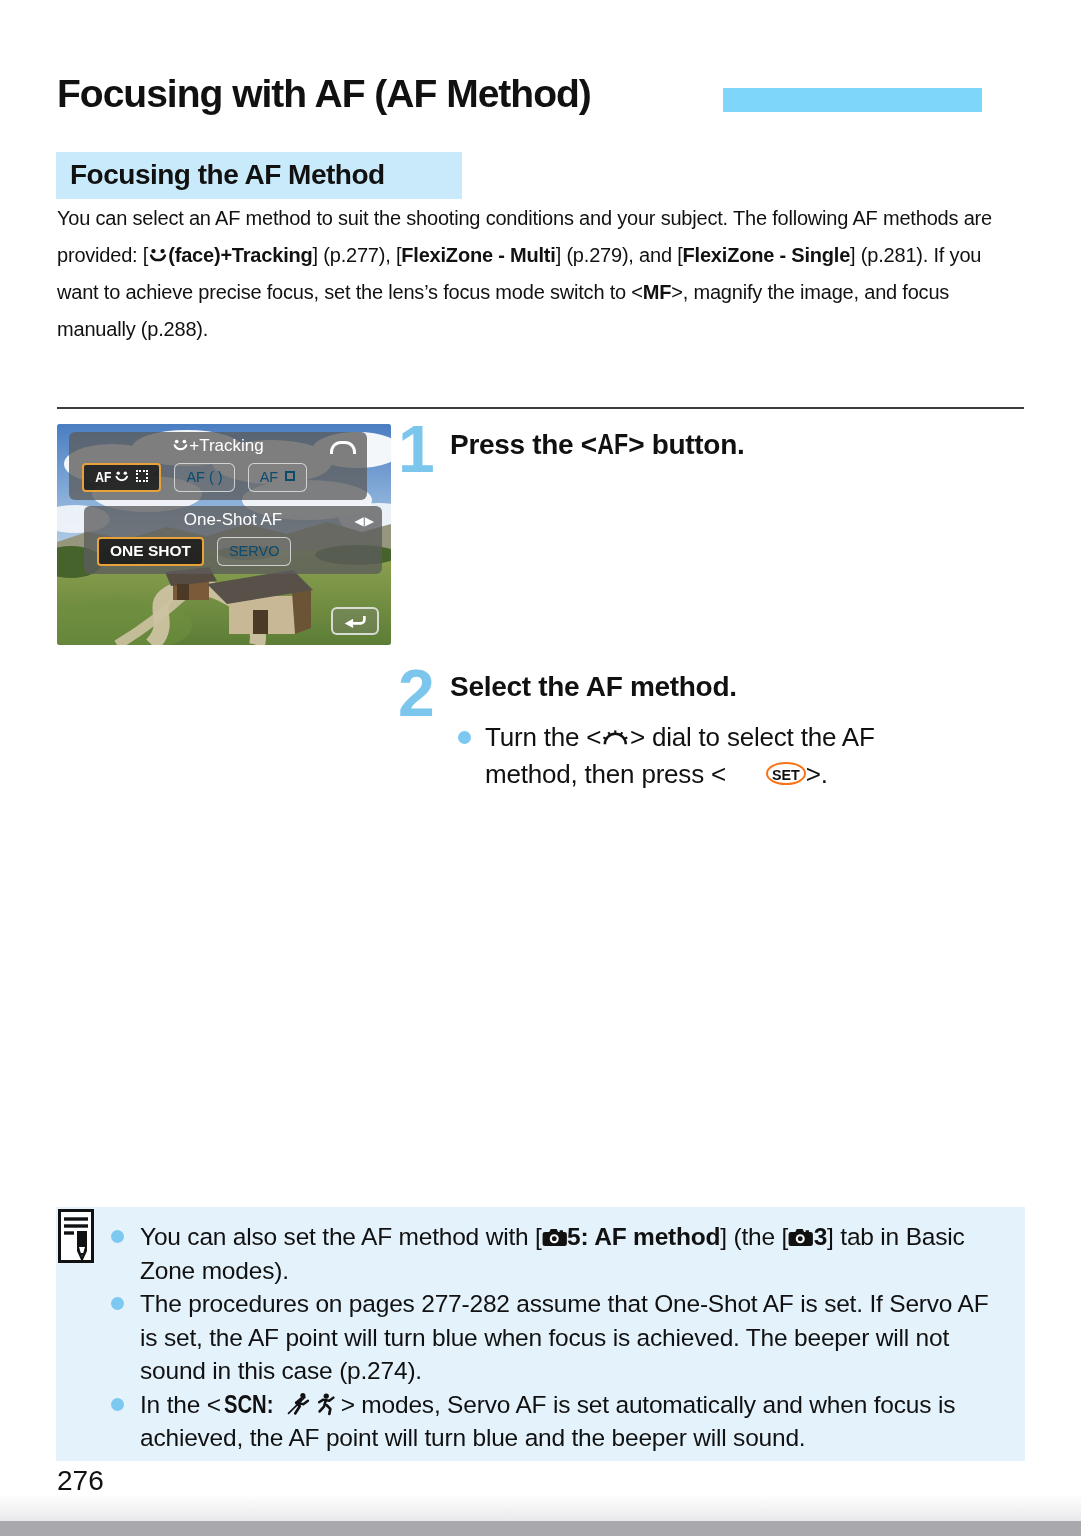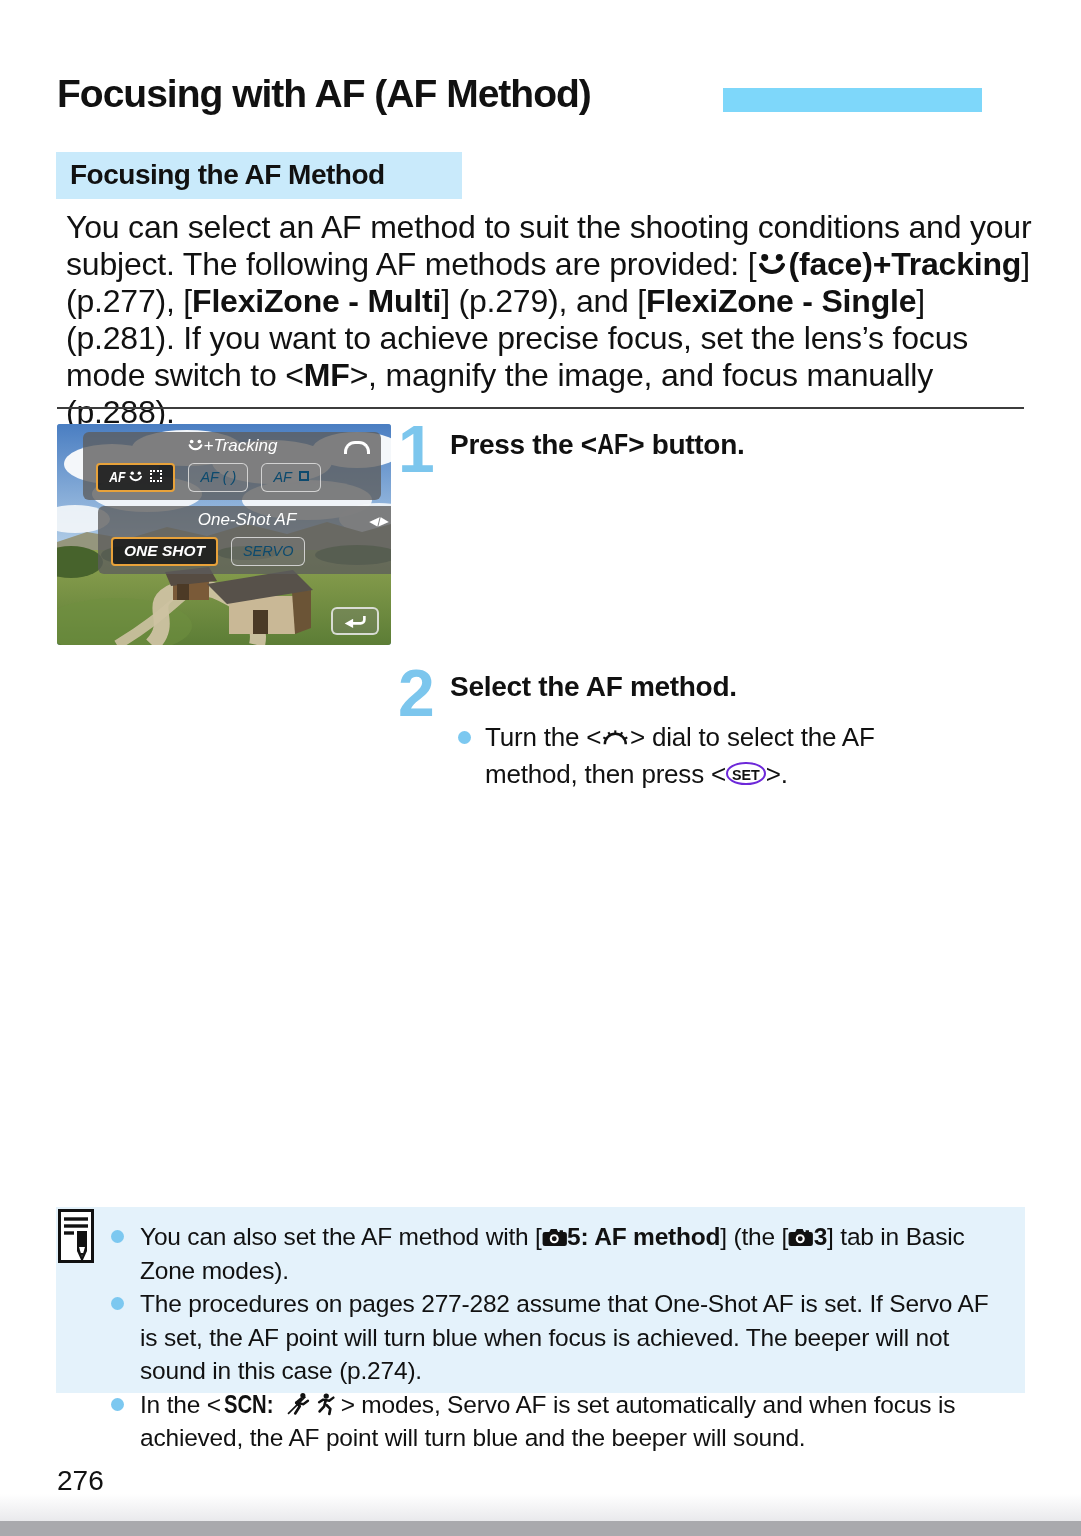--- a/index.html
+++ b/index.html
@@ -5,39 +5,39 @@
   html,body{margin:0;padding:0;background:#ffffff;}
   body{width:1081px;height:1536px;overflow:hidden;font-family:"Liberation Sans",sans-serif;color:#111;}
   .page{position:relative;width:1081px;height:1536px;background:#fff;}
 
   
   .page-title{position:absolute;left:57px;top:72px;margin:0;font-size:39px;font-weight:bold;letter-spacing:-1px;white-space:nowrap;}
   .accent-bar{position:absolute;left:723px;top:88px;width:259px;height:24px;background:#7ed7fa;}
   .section-heading{position:absolute;left:56px;top:152px;box-sizing:border-box;width:406px;padding:7px 14px 8px 14px;background:#c9eafb;font-size:28px;font-weight:bold;letter-spacing:-0.5px;}
 
   
-  .intro{position:absolute;left:57px;top:200px;width:967px;margin:9px;font-size:32px;line-height:37px;letter-spacing:-0.2px;}
+  .intro{position:absolute;left:57px;top:200px;width:967px;margin:0;font-size:20px;line-height:37px;letter-spacing:-0.2px;}
   .divider{position:absolute;left:57px;top:407px;width:967px;height:2px;background:#3c3c3c;}
 
   
   .s-b{font-weight:bold;}
   .s-cam{display:inline-block;font-weight:bold;transform:scaleX(.78);transform-origin:50% 50%;margin:0 -0.14em;font-size:1.06em;letter-spacing:0;}
-  .s-set{display:inline-block;border:2px solid #6d28d9;border-radius:50%;font-size:0.55em;font-weight:bold;padding:4px 4px 1px 4px;vertical-align:3px;letter-spacing:0;line-height:1;}
+  .s-set{display:inline-block;border:2px solid #f97316;border-radius:50%;font-size:0.55em;font-weight:bold;padding:4px 4px 1px 4px;vertical-align:3px;letter-spacing:0;line-height:1;margin-left:40px;}
   .seg-icon svg{height:.82em;vertical-align:-0.06em;}
   .icon-camera svg{height:.80em;vertical-align:-0.08em;}
   .icon-main-dial svg{height:.66em;vertical-align:0.02em;}
   .icon-sports svg,.icon-kids svg{height:1em;vertical-align:-0.15em;}
   .icon-sports,.icon-kids{margin:0 2px;}
   .frame-box{display:inline-block;width:.55em;height:.5em;border:2px dotted currentColor;vertical-align:0;margin-left:3px;}
   .spot-box{display:inline-block;width:.42em;height:.42em;border:2px solid currentColor;vertical-align:1px;margin-left:4px;}
 
   
   .camera-screen{position:absolute;left:57px;top:424px;width:334px;height:221px;border-radius:3px;overflow:hidden;background:#7da4c8;}
   .camera-screen > svg.photo{position:absolute;inset:0;width:100%;height:100%;}
-  .cam-bar{position:absolute;left:26px;width:298px;height:68px;background:rgba(92,92,92,.78);border-radius:6px;font-style:italic;}
+  .cam-bar{position:absolute;left:12px;width:298px;height:68px;background:rgba(92,92,92,.78);border-radius:6px;}
   .cam-bar.bar1{top:8px;}
   .cam-bar.bar2{top:82px;margin-left:15px;}
   .cam-bar-title{height:27px;line-height:27px;text-align:center;color:#fff;font-size:17px;letter-spacing:0;}
   .arc-icon{position:absolute;right:11px;top:9px;width:20px;height:10px;border:3.2px solid #fff;border-bottom:none;border-radius:11px 11px 0 0;}
   .lr-arrows{position:absolute;right:7px;top:8px;color:#fff;font-size:12px;letter-spacing:1px;}
   .cam-btn-row{display:flex;align-items:center;gap:13px;height:36px;padding-left:13px;}
   .cam-btn{box-sizing:border-box;display:inline-flex;align-items:center;gap:3px;height:29px;padding:0 11px;border:1.6px solid rgba(225,225,225,.85);border-radius:6px;background:rgba(140,140,140,.25);color:#0c4a6e;font-size:14.5px;white-space:nowrap;}
   .cam-btn.selected{border:2.6px solid #e8a23a;border-radius:4px;background:rgba(22,22,22,.82);font-weight:bold;font-size:15.5px;color:#fff;}
   .cam-btn .s-cam{font-size:1em;}
   .back-btn{position:absolute;right:12px;bottom:10px;width:48px;height:28px;box-sizing:border-box;border:2px solid rgba(235,235,235,.85);border-radius:6px;background:rgba(130,130,130,.3);display:flex;align-items:center;justify-content:center;}
@@ -48,21 +48,21 @@
   .step.step-1{top:418px;}
   .step.step-2{top:662px;}
   .step-num{width:52px;font-size:66px;line-height:.95;font-weight:bold;color:#7cc6ed;flex:0 0 52px;}
   .step-body{padding-top:9px;}
   .step-title{font-size:28px;font-weight:bold;letter-spacing:-0.3px;}
   .step-bullet{display:flex;margin-top:16px;}
   .step-bullet .dot{flex:0 0 13px;width:13px;height:13px;border-radius:50%;background:#7cc8f0;margin:12px 14px 0 8px;}
   .step-bullet .bullet-text{width:468px;font-size:26px;line-height:37px;letter-spacing:-0.2px;}
 
   
-  .note-box{position:absolute;left:56px;top:1207px;width:969px;height:186px;background:#e4f2fb;}
+  .note-box{position:absolute;left:56px;top:1207px;width:969px;height:254px;background:#e4f2fb;}
   .note-icon{position:absolute;left:2px;top:2px;width:36px;height:54px;}
   .note-box ul{list-style:none;margin:0;padding:13px 20px 0 84px;}
   .note-box li{position:relative;width:868px;font-size:24.5px;line-height:33.5px;letter-spacing:-0.2px;}
   .note-box li::before{content:"";position:absolute;left:-29px;top:10px;width:13px;height:13px;border-radius:50%;background:#7cc8f0;}
 
   
   .page-number{position:absolute;left:57px;top:1425px;font-size:28px;letter-spacing:0;margin-top:40px;}
   .bottom-shade{position:absolute;left:0;top:1494px;width:1081px;height:27px;background:linear-gradient(#ffffff,#e9e9ec);}
   .bottom-bar{position:absolute;left:0;top:1521px;width:1081px;height:15px;background:#a9a9ad;}
 </style>

